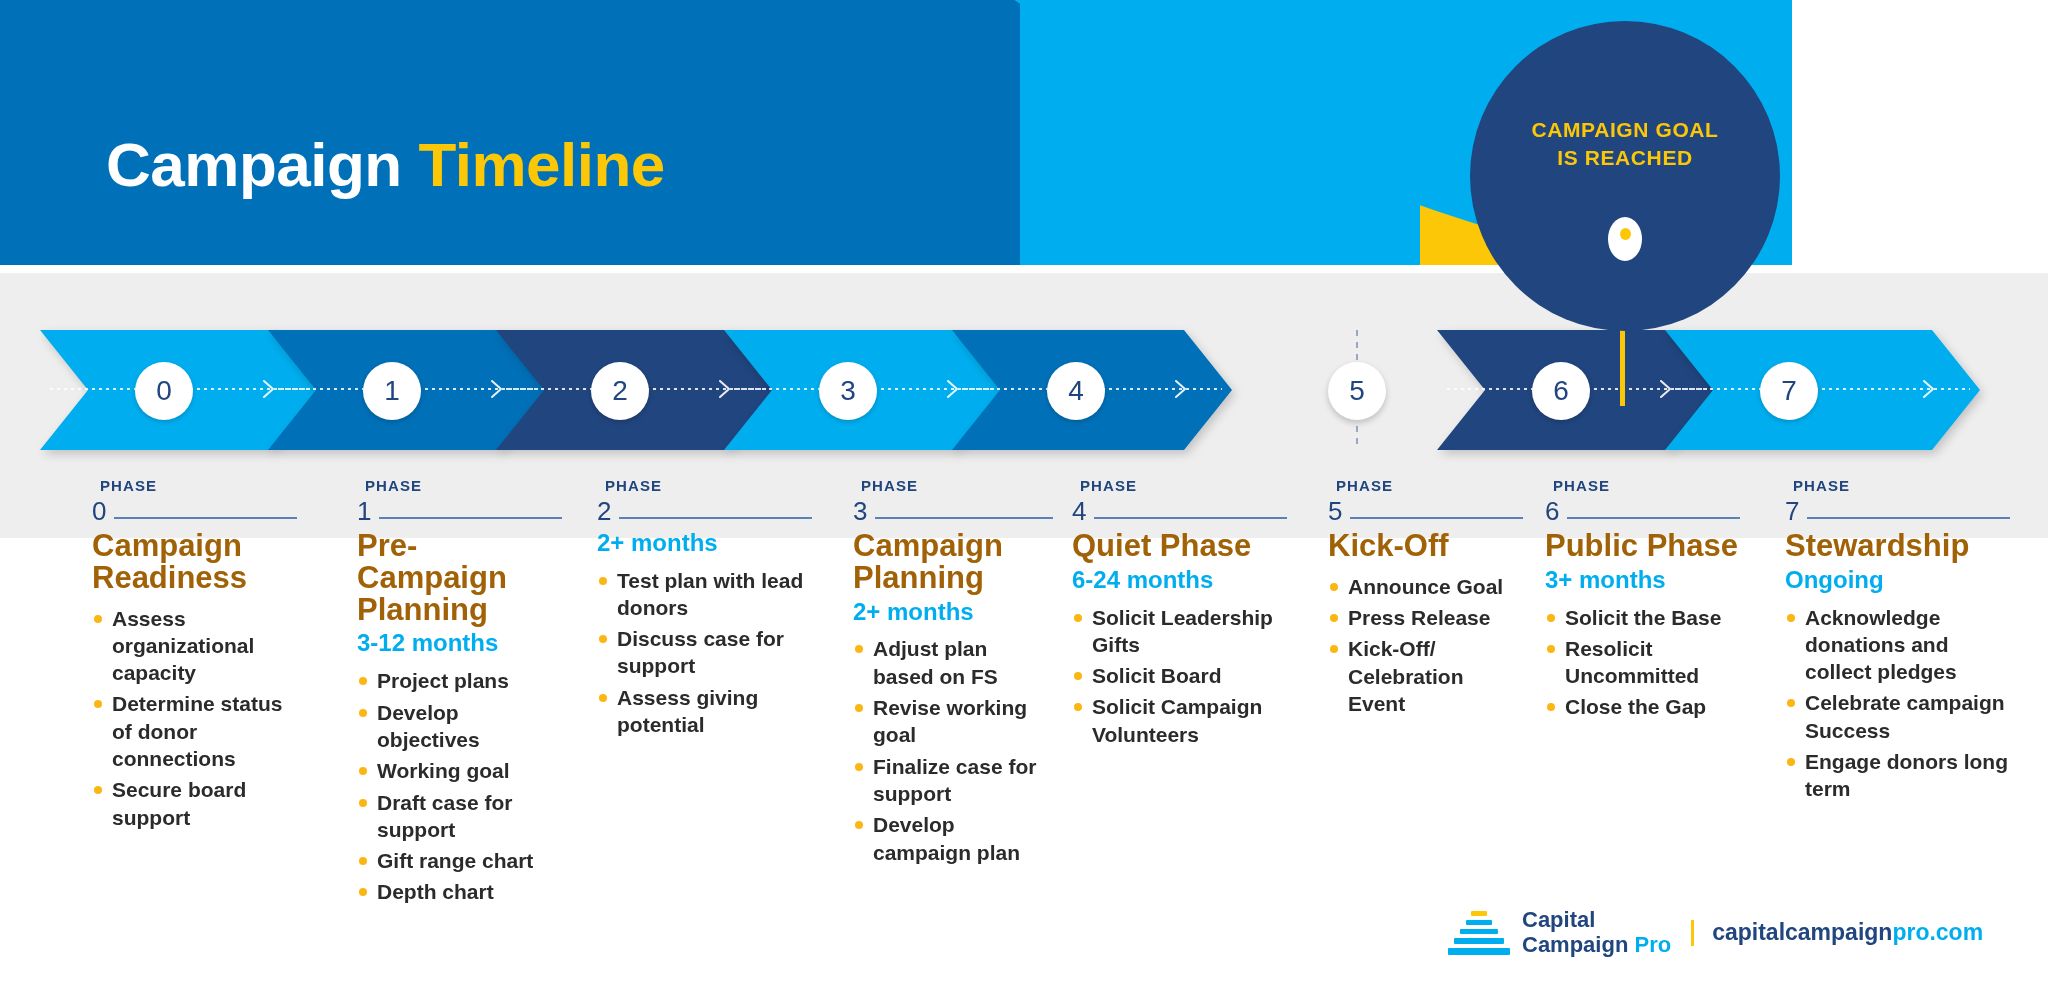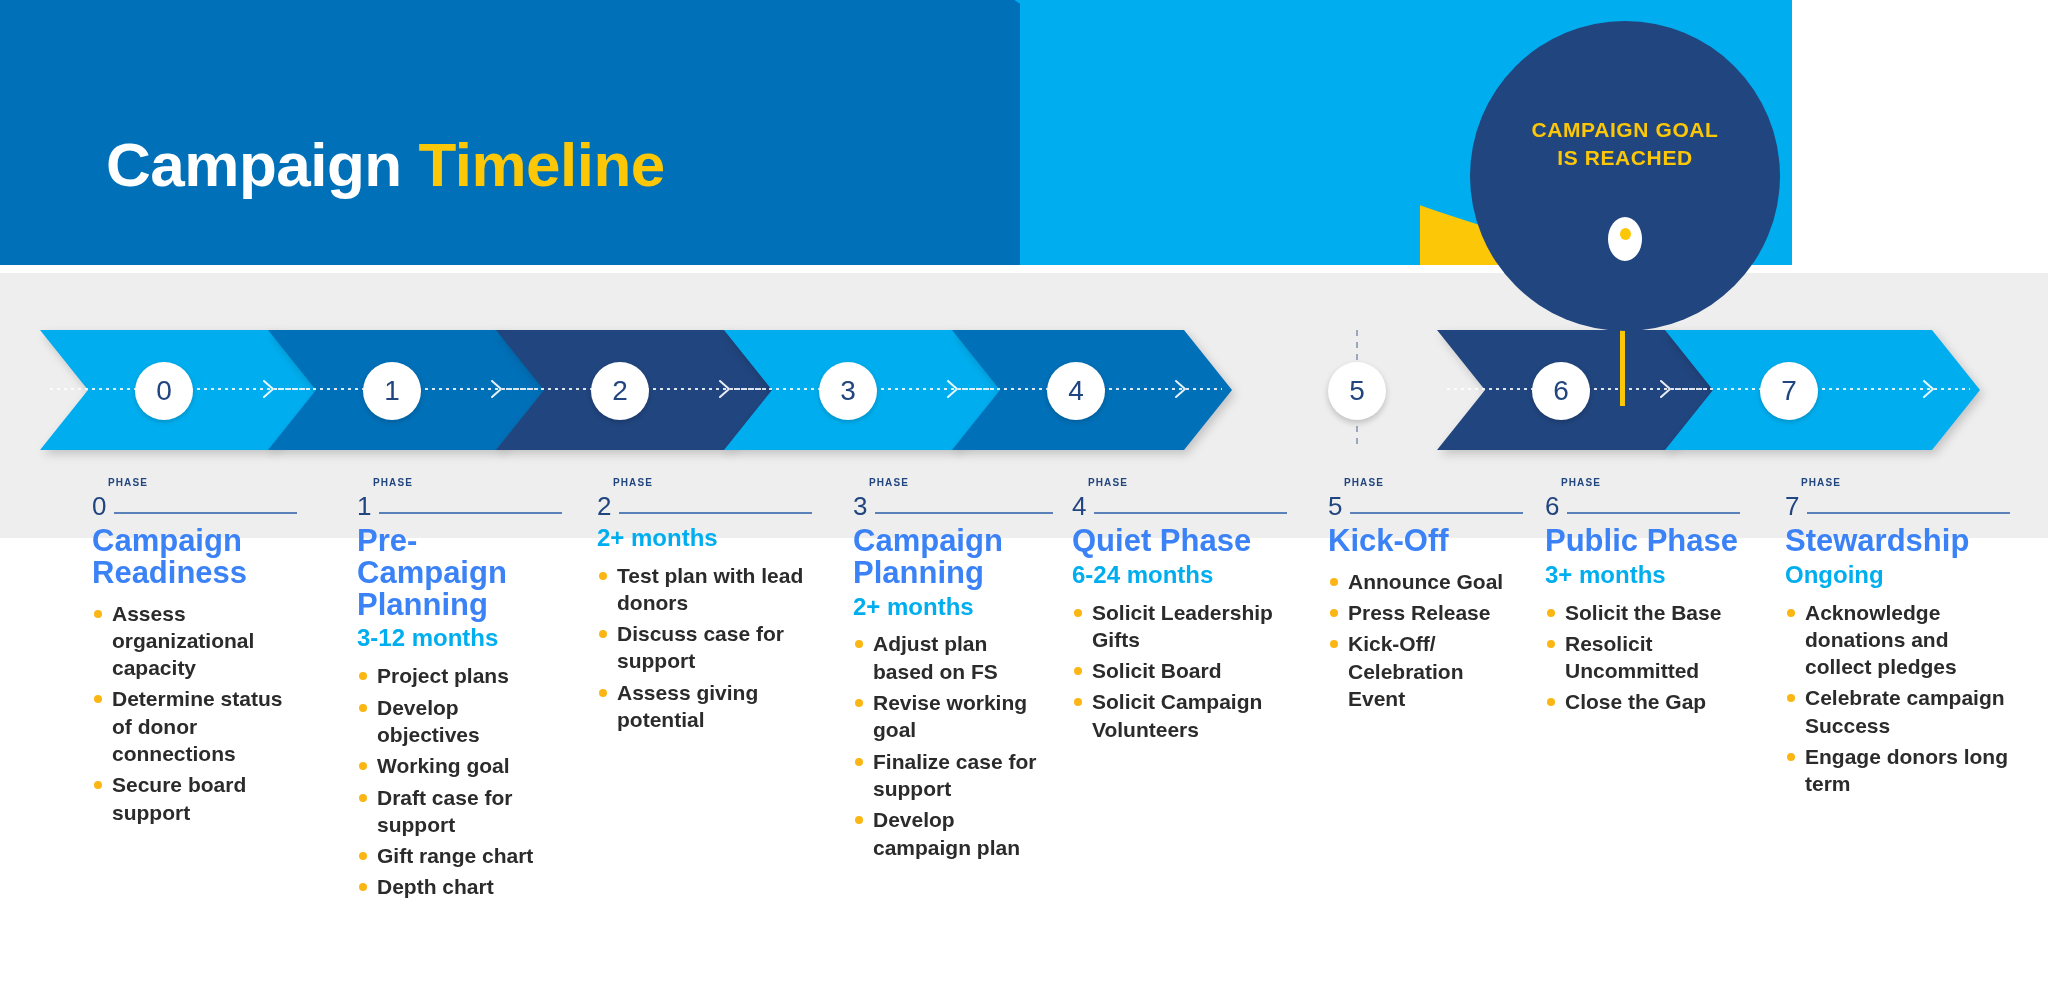--- a/index.html
+++ b/index.html
@@ -61,25 +61,25 @@
   .gap-bubble{position:absolute;left:1328px;top:362px;width:58px;height:58px;border-radius:50%;
     background:#ffffff;color:#21457e;font-size:28px;display:flex;align-items:center;justify-content:center;
     box-shadow:0 3px 6px rgba(0,0,0,0.2);z-index:26;}
   .gap-dash{position:absolute;left:1356px;top:330px;width:2px;height:120px;z-index:21;
     background-image:linear-gradient(to bottom,#9aa7bd 0 6px,transparent 6px 12px);
     background-size:2px 12px;}
 
   
   .cols{position:absolute;left:0;top:478px;width:2048px;height:500px;z-index:10;}
   .col{position:absolute;top:0;}
-  .phase-word{color:#21457e;font-size:10px;letter-spacing:1.1px;font-weight:600;margin:0 0 6px 16px;line-height:1;}
+  .phase-word{color:#21457e;font-size:15px;letter-spacing:1.1px;font-weight:600;margin:0 0 6px 8px;line-height:1;}
   .phase-row{display:flex;align-items:flex-end;gap:8px;margin-bottom:6px;}
   .phase-num{color:#21457e;font-size:26px;line-height:0.95;}
   .phase-rule{flex:1;height:2px;background:#5b82b8;margin-bottom:5px;}
-  .col-title{color:#3b82f6;font-size:31px;font-weight:bold;line-height:1.03;margin:6px 0 0 0;}
+  .col-title{color:#a16207;font-size:31px;font-weight:bold;line-height:1.03;margin:6px 0 0 0;}
   .col-sub{color:#00aeef;font-size:24px;font-weight:bold;line-height:1.08;margin:5px 0 0 0;}
   .col-list{list-style:none;margin:11px 0 0 0;padding:0;font-weight:bold;}
   .col-list li{position:relative;padding-left:20px;color:#2b2b2b;font-size:21px;line-height:1.30;margin-bottom:4px;}
   .col-list li:before{content:"";position:absolute;left:2px;top:10px;width:8px;height:8px;border-radius:50%;background:#fbb614;}
 
   
   .footer{position:absolute;left:1448px;top:908px;display:flex;align-items:center;z-index:15;}
   .logo-mark{position:relative;width:62px;height:48px;margin-right:12px;}
   .logo-mark i{position:absolute;left:50%;transform:translateX(-50%);display:block;border-radius:1px;}
   .lm1{top:2px;width:16px;height:5px;background:#fbc707;}
@@ -295,14 +295,33 @@
         <div class="col-title">Stewardship</div>
         <div class="col-sub">Ongoing</div>
         <ul class="col-list">
           <li>Acknowledge donations and collect pledges</li>
           <li>Celebrate campaign Success</li>
           <li>Engage donors long term</li>
         </ul>
       </div>
     </div>
 
+  <div class="footer">
+    <div class="logo-mark">
+      <i class="lm1"></i>
+        <i class="lm2"></i>
+        <i class="lm3"></i>
+        <i class="lm4"></i>
+        <i class="lm5"></i>
+    </div>
+    <div class="logo-words">
+      <div class="l1">Capital</div>
+      <div class="l2">
+        <span>Campaign </span><span class="pro">Pro</span>
+      </div>
+    </div>
+    <div class="logo-div"></div>
+    <div class="site">
+      <span>capitalcampaign</span><span class="pro">pro.com</span>
+    </div>
+  </div>
 
 </div>
 
 </body></html>

